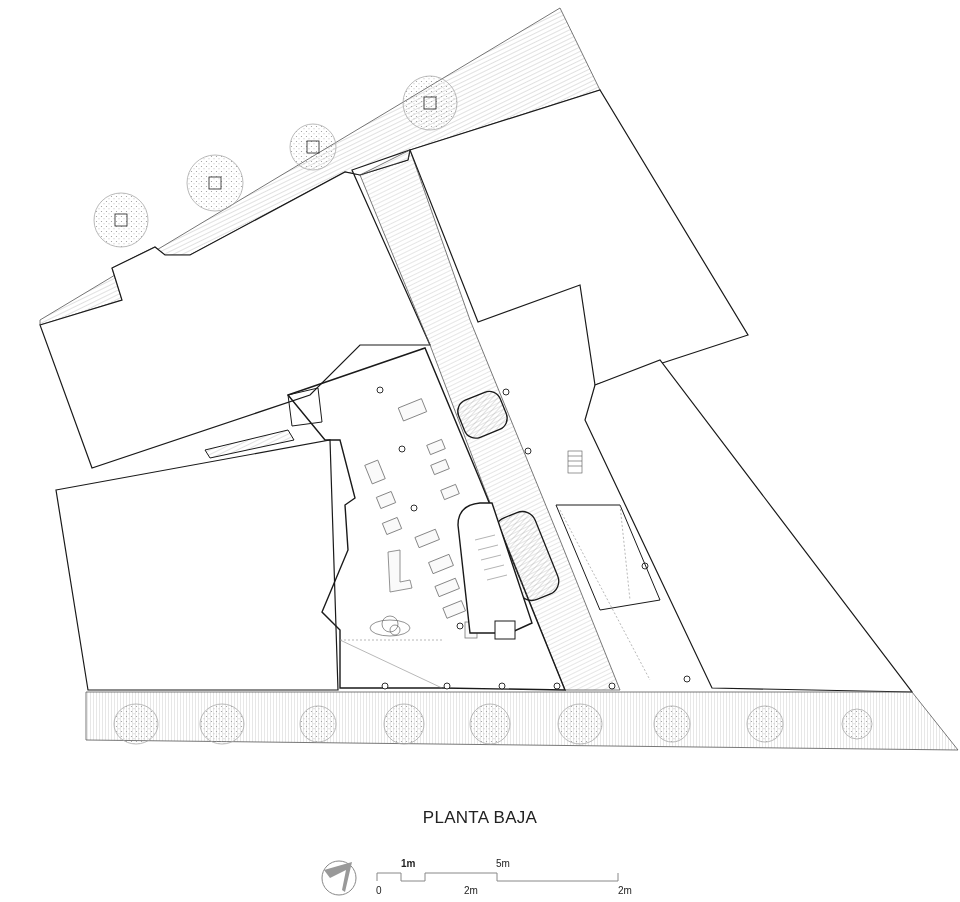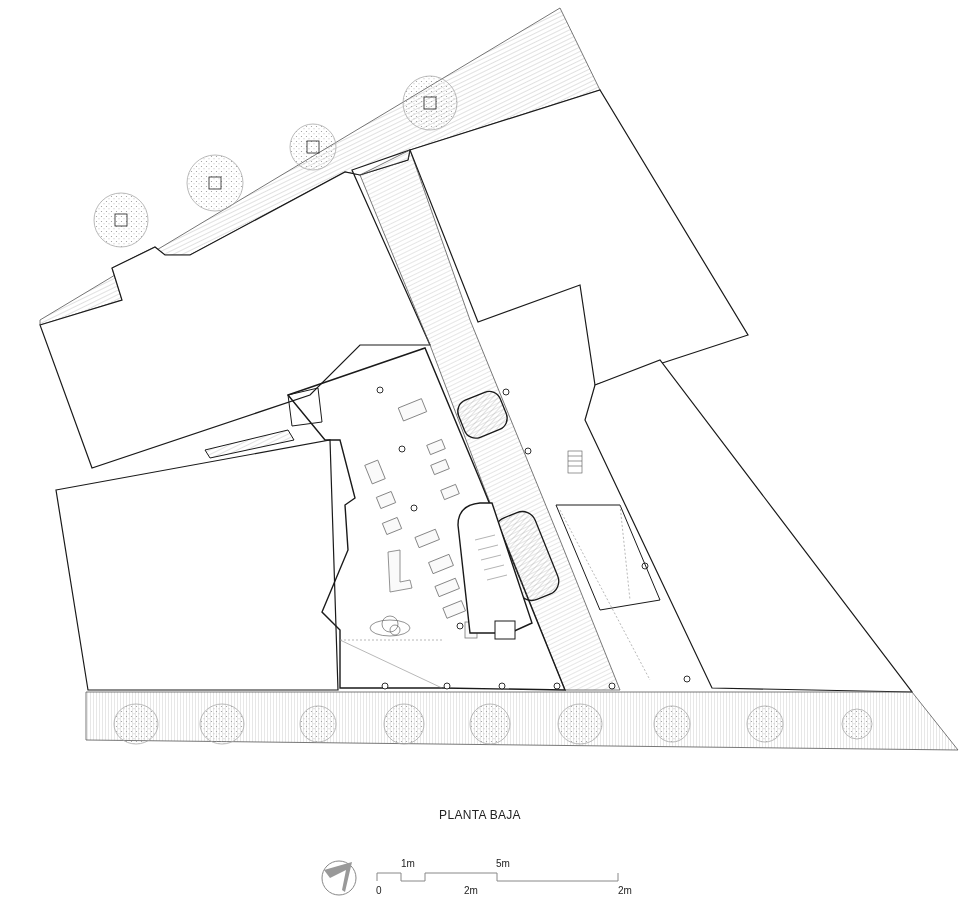--- a/index.html
+++ b/index.html
@@ -1,18 +1,18 @@
 <!DOCTYPE html>
 <html><head>
 <meta charset="utf-8">
 <style>
   html,body{margin:0;padding:0;background:#ffffff;}
   body{width:960px;height:902px;position:relative;overflow:hidden;font-family:"Liberation Sans",sans-serif;}
   #plan{position:absolute;left:0;top:0;width:960px;height:902px;}
-  .title{position:absolute;left:0;width:960px;top:808px;text-align:center;font-size:12px;color:#222;letter-spacing:0.3px;}
+  .title{position:absolute;left:0;width:960px;top:808px;text-align:center;font-size:17px;color:#222;letter-spacing:0.3px;}
   .scale-label{position:absolute;font-size:10px;color:#222;}
 </style>
 </head>
 <body>
 
 <svg id="plan" viewBox="0 0 960 902" xmlns="http://www.w3.org/2000/svg">
   <defs>
     <pattern id="hatchN" patternUnits="userSpaceOnUse" width="4" height="4" patternTransform="rotate(-26)">
       <line x1="0" y1="0" x2="4" y2="0" stroke="#9a9a9a" stroke-width="0.6"></line>
     </pattern>
@@ -169,17 +169,17 @@
     <polygon points="324,870 352,862 345,892 342,890 346,870 330,878" fill="#999"></polygon>
   </g>
 
   <g stroke="#888" stroke-width="1" fill="none">
     <polyline points="377,881 377,873 401,873 401,881 425,881 425,873 497,873 497,881 618,881 618,873"></polyline>
   </g>
 </svg>
 
 <div class="title">PLANTA BAJA</div>
 
-<span class="scale-label" style="left:401px;top:858px;">1m</span>
+<span class="scale-label" style="left:401px;top:858px;font-weight:bold;">1m</span>
 <span class="scale-label" style="left:496px;top:858px;">5m</span>
 <span class="scale-label" style="left:376px;top:885px;">0</span>
 <span class="scale-label" style="left:424px;top:885px;margin-left:40px;">2m</span>
 <span class="scale-label" style="left:618px;top:885px;">2m</span>
 
 </body></html>

